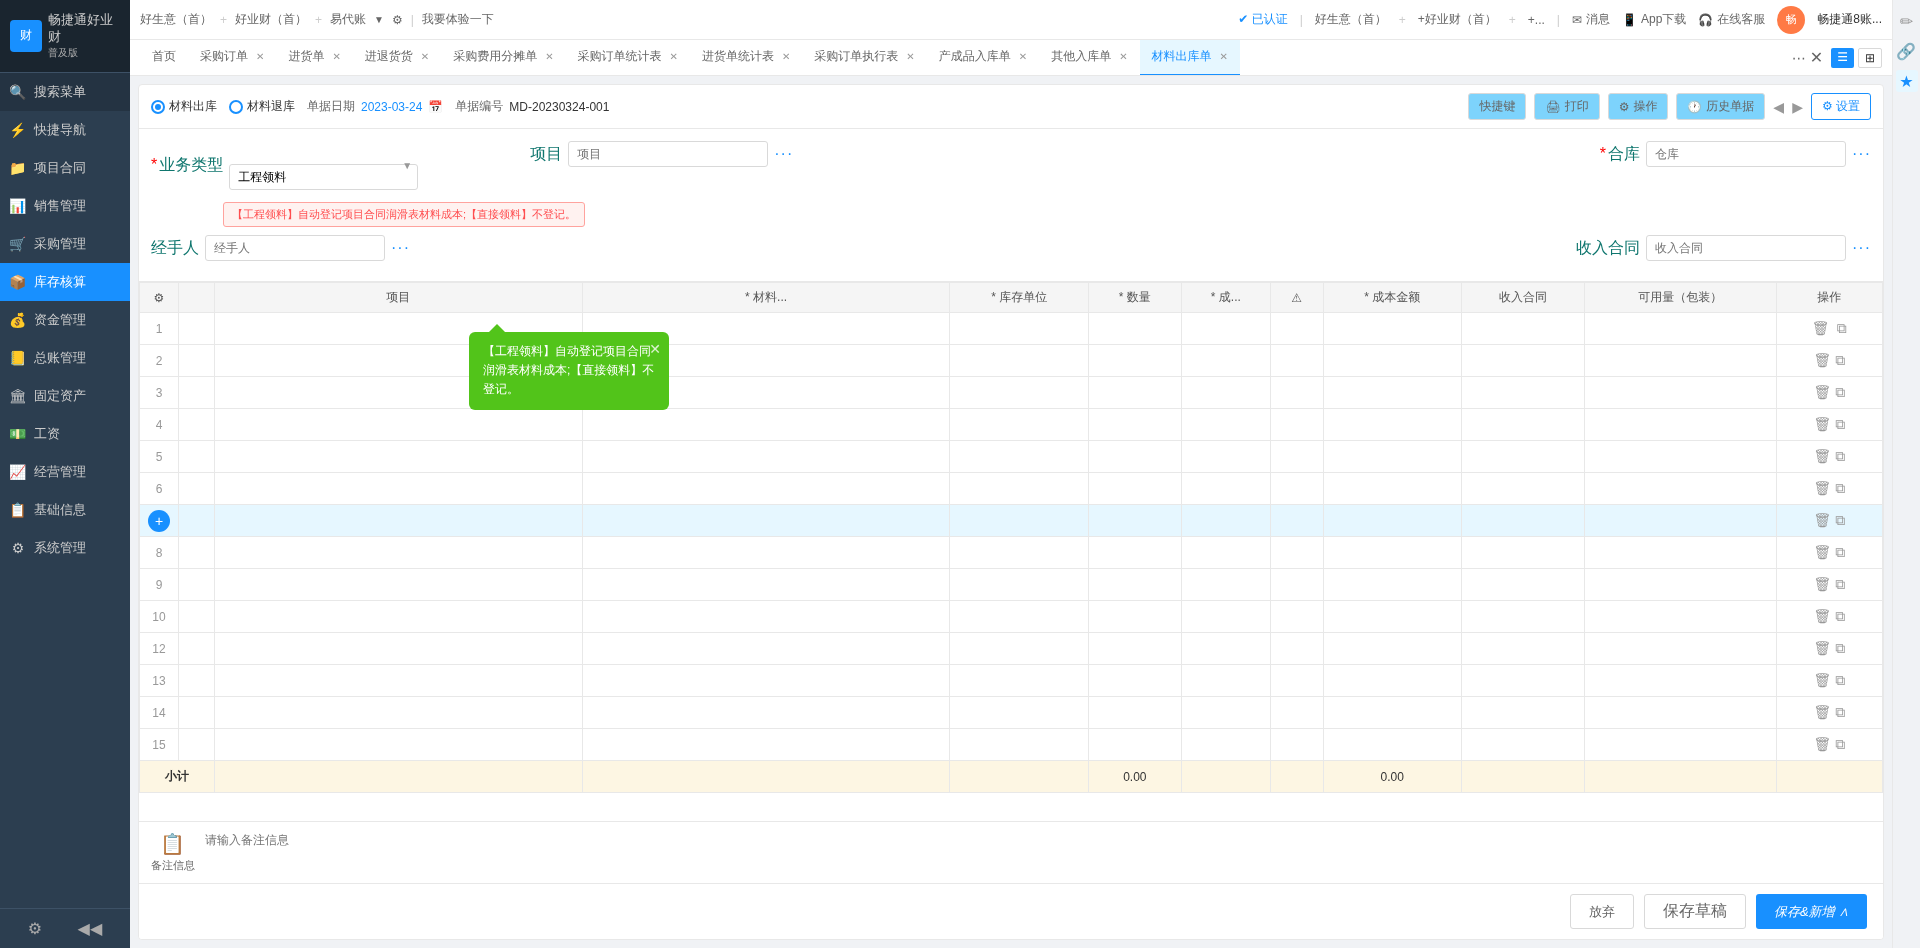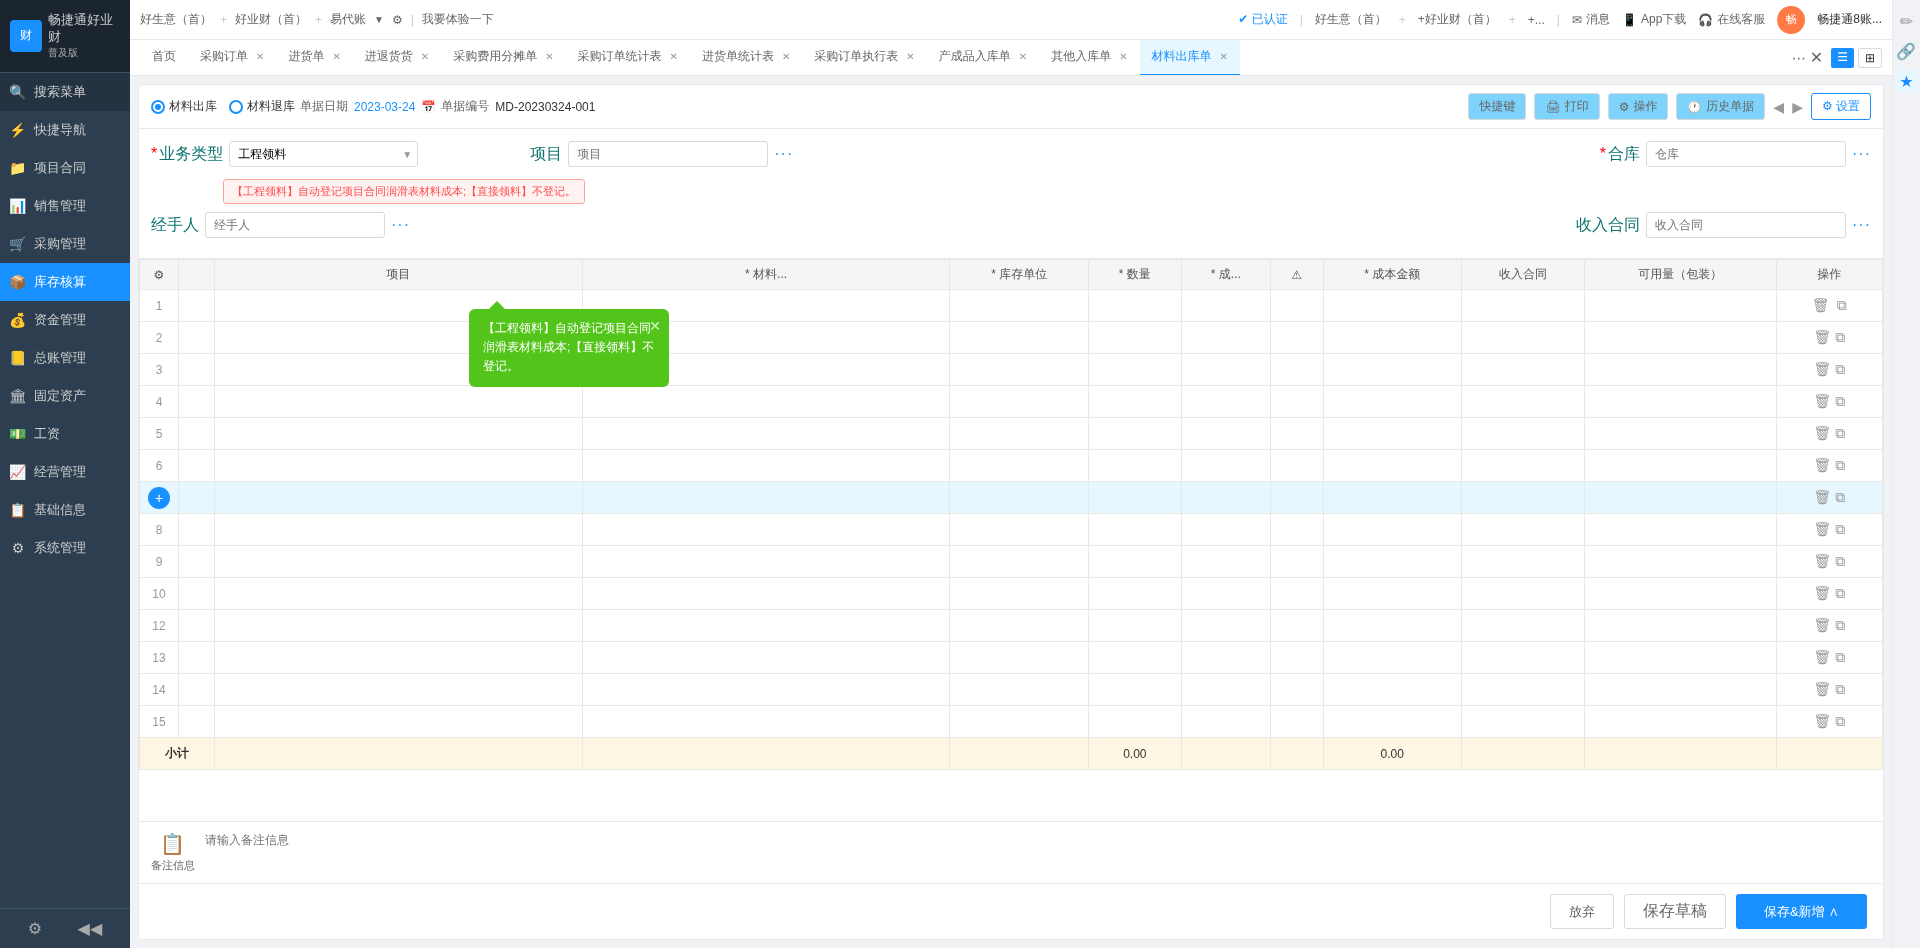--- a/index.html
+++ b/index.html
@@ -36,41 +36,41 @@
     .tab { padding: 0 12px; height: 36px; display: flex; align-items: center; gap: 6px; cursor: pointer; font-size: 12px; color: #666; border-bottom: 2px solid transparent; white-space: nowrap; flex-shrink: 0; }
     .tab.active { color: #1890ff; border-bottom: 2px solid #1890ff; background: #e6f7ff; }
     .tab-close { font-size: 10px; color: #999; margin-left: 2px; }
     .tab-more { margin-left: auto; color: #666; cursor: pointer; font-size: 14px; }
     .tab-close-all { color: #666; cursor: pointer; font-size: 16px; margin-left: 4px; }
 
     
     .page { flex: 1; overflow: auto; display: flex; flex-direction: column; background: #fff; margin: 8px; border-radius: 4px; border: 1px solid #e8e8e8; }
 
     
-    .page-toolbar { padding: 8px 12px; border-bottom: 1px solid #e8e8e8; display: flex; align-items: center; gap: 5px; flex-shrink: 0; }
+    .page-toolbar { padding: 8px 12px; border-bottom: 1px solid #e8e8e8; display: flex; align-items: center; gap: 12px; flex-shrink: 0; }
     .radio-group { display: flex; gap: 12px; align-items: center; }
     .radio-item { display: flex; align-items: center; gap: 4px; cursor: pointer; }
     .radio-dot { width: 14px; height: 14px; border-radius: 50%; border: 2px solid #1890ff; display: flex; align-items: center; justify-content: center; }
     .radio-dot.checked::after { content: ''; width: 6px; height: 6px; border-radius: 50%; background: #1890ff; }
     .toolbar-field { display: flex; align-items: center; gap: 6px; font-size: 12px; }
     .toolbar-field label { color: #666; }
     .toolbar-field span { color: #333; font-weight: 500; }
     .toolbar-right { margin-left: auto; display: flex; align-items: center; gap: 8px; }
     .toolbar-btn { padding: 4px 10px; border: 1px solid #d9d9d9; background: #7dd3fc; border-radius: 3px; cursor: pointer; font-size: 12px; color: #666; display: flex; align-items: center; gap: 4px; }
     .settings-btn { padding: 4px 10px; border: 1px solid #1890ff; background: #fff; border-radius: 3px; cursor: pointer; font-size: 12px; color: #1890ff; display: flex; align-items: center; gap: 4px; }
 
     
     .form-area { padding: 12px; border-bottom: 1px solid #e8e8e8; flex-shrink: 0; }
     .form-row { display: flex; align-items: flex-start; gap: 16px; margin-bottom: 8px; flex-wrap: wrap; }
     .form-field { display: flex; align-items: center; gap: 6px; }
     .form-label { color: #0f766e; font-size: 16px; white-space: nowrap; }
     .form-label.required::before { content: '*'; color: red; margin-right: 2px; }
     .form-input { border: 1px solid #d9d9d9; border-radius: 3px; padding: 3px 8px; font-size: 12px; min-width: 120px; height: 26px; }
     .form-select-wrapper { position: relative; display: inline-flex; align-items: center; }
-    .form-select { border: 1px solid #d9d9d9; border-radius: 3px; padding: 3px 24px 3px 8px; font-size: 12px; min-width: 150px; height: 26px; appearance: none; background: #fff; }
+    .form-select { border: 1px solid #d9d9d9; border-radius: 3px; padding: 3px 24px 3px 8px; font-size: 12px; min-width: 150px; height: 26px; appearance: none; background: #fff; margin-top: 23px; }
     .form-select-arrow { position: absolute; right: 6px; color: #999; pointer-events: none; font-size: 10px; }
     .form-dots { color: #1890ff; cursor: pointer; font-size: 16px; letter-spacing: 1px; }
 
     
     .table-container { flex: 1; overflow: auto; position: relative; }
     .data-table { width: 100%; border-collapse: collapse; font-size: 12px; }
     .data-table th { background: #f5f5f5; border: 1px solid #e8e8e8; padding: 6px 8px; text-align: center; white-space: nowrap; position: sticky; top: 0; z-index: 2; color: #555; font-weight: 500; }
     .data-table td { border: 1px solid #e8e8e8; padding: 4px 8px; text-align: center; height: 32px; }
     .data-table tr.active-row td { background: #e6f7ff; }
     .row-num { color: #999; width: 30px; }
@@ -82,21 +82,21 @@
     
     .notes-area { border-top: 1px solid #e8e8e8; padding: 10px 12px; display: flex; align-items: flex-start; gap: 10px; flex-shrink: 0; }
     .notes-icon { color: #1890ff; font-size: 20px; display: flex; flex-direction: column; align-items: center; }
     .notes-label { font-size: 11px; color: #666; margin-top: 2px; }
     .notes-input { flex: 1; border: none; outline: none; font-size: 12px; color: #999; background: transparent; resize: none; height: 40px; }
 
     
     .page-footer { border-top: 1px solid #e8e8e8; padding: 10px 16px; display: flex; justify-content: flex-end; gap: 10px; flex-shrink: 0; background: #fff; }
     .btn-discard { padding: 6px 18px; border: 1px solid #d9d9d9; background: #fff; border-radius: 3px; cursor: pointer; font-size: 13px; color: #666; }
     .btn-draft { padding: 6px 18px; border: 1px solid #d9d9d9; background: #fff; border-radius: 3px; cursor: pointer; font-size: 16px; color: #666; }
-    .btn-save { padding: 6px 28px; border: none; background: #1890ff; border-radius: 3px; cursor: pointer; font-size: 13px; color: #fff; display: flex; align-items: center; gap: 4px; }
+    .btn-save { padding: 6px 18px; border: none; background: #1890ff; border-radius: 3px; cursor: pointer; font-size: 13px; color: #fff; display: flex; align-items: center; gap: 4px; font-style: italic; }
 
     
     .tooltip-popup { position: absolute; background: #52c41a; color: #fff; padding: 10px 14px; border-radius: 6px; font-size: 12px; line-height: 1.6; z-index: 100; max-width: 200px; top: 50px; left: 330px; }
     .tooltip-popup-close { position: absolute; right: 8px; top: 6px; cursor: pointer; color: rgba(255,255,255,0.8); font-size: 14px; }
     .tooltip-popup::before { content: ''; position: absolute; top: -8px; left: 20px; border-left: 8px solid transparent; border-right: 8px solid transparent; border-bottom: 8px solid #52c41a; }
 
     
     .right-tools { width: 28px; background: #f0f2f5; border-left: 1px solid #e8e8e8; display: flex; flex-direction: column; align-items: center; padding: 10px 0; gap: 8px; }
     .right-tool-icon { width: 22px; height: 22px; display: flex; align-items: center; justify-content: center; cursor: pointer; color: #999; font-size: 16px; border-radius: 3px; }
 

